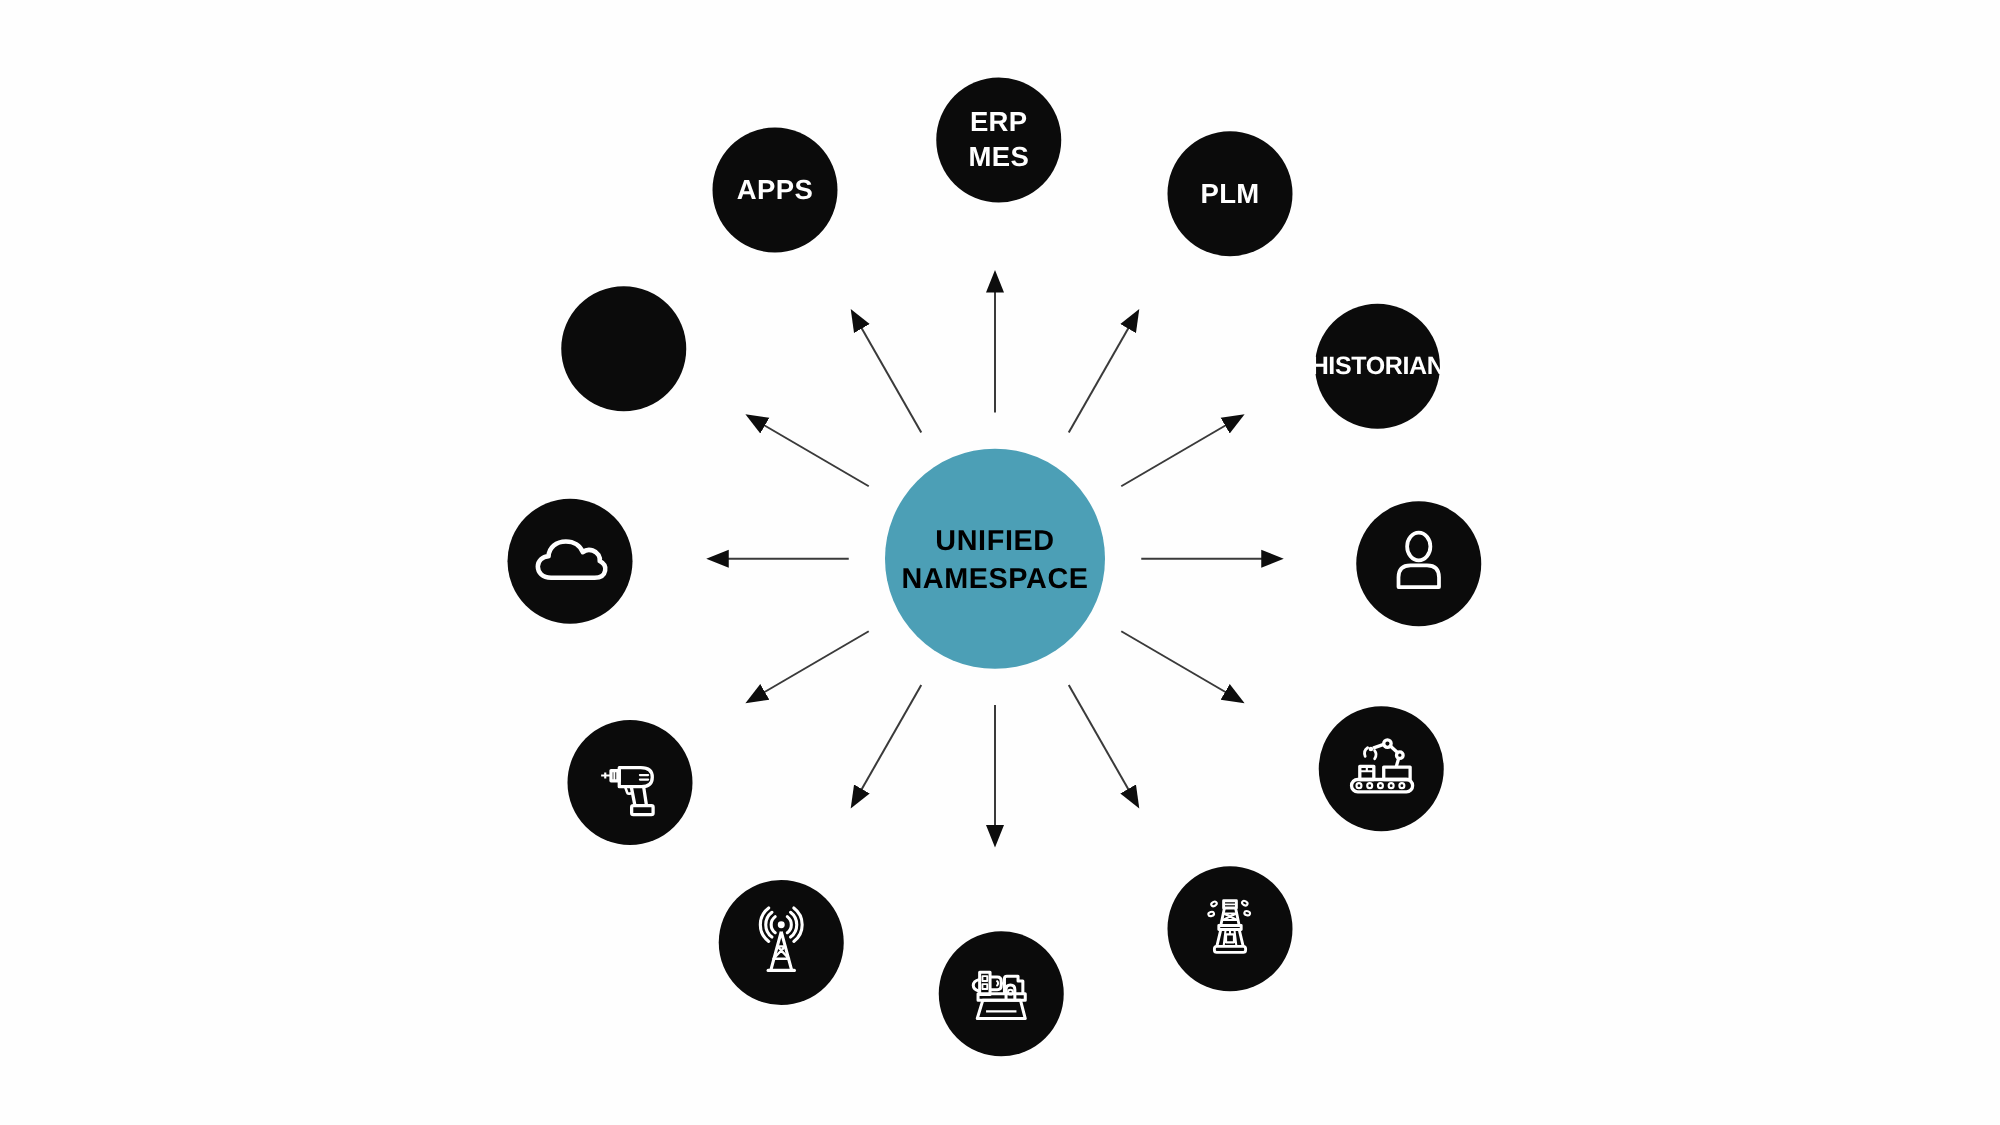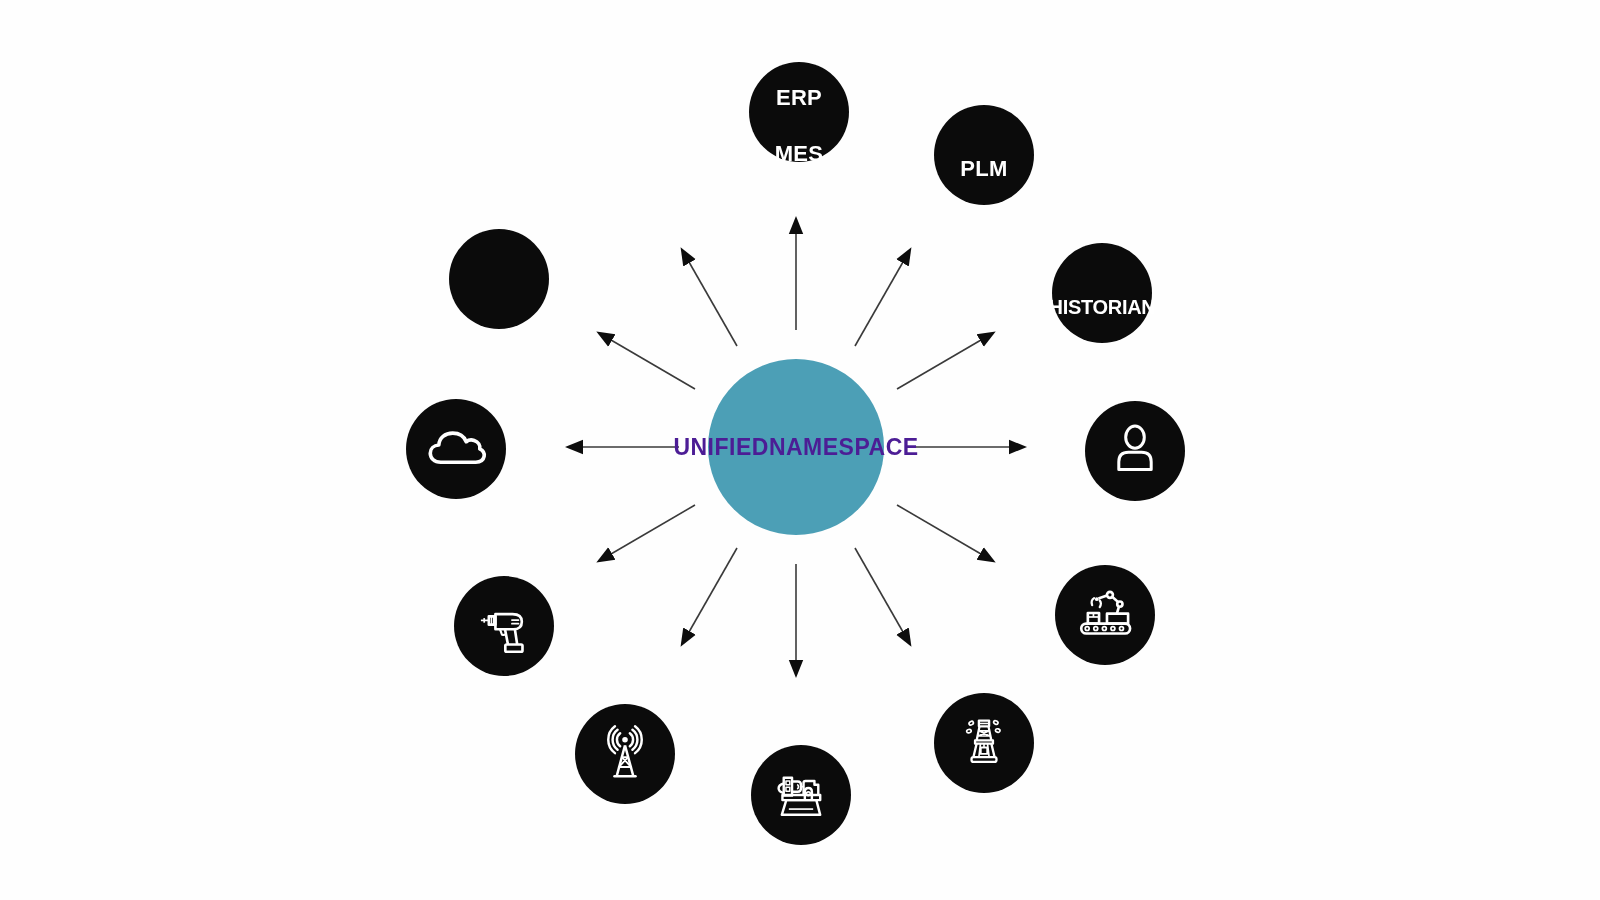--- a/index.html
+++ b/index.html
@@ -4,30 +4,30 @@
 <style>
   html,body{margin:0;padding:0;background:#ffffff;}
   .canvas{
     position:relative;width:1600px;height:900px;background:#fefefe;overflow:hidden;
     font-family:"Liberation Sans","DejaVu Sans",sans-serif;
   }
   .arrows{position:absolute;left:0;top:0;width:1600px;height:900px;}
   .arrows line{stroke:#3a3a3a;stroke-width:1.6;}
   .hub{
     position:absolute;left:708px;top:359px;width:176px;height:176px;border-radius:50%;
-    background:#4C9FB6;display:flex;flex-direction:row;align-items:center;justify-content:center;
-    color:#4c1d95;font-weight:bold;text-align:center;
+    background:#4C9FB6;display:flex;flex-direction:column;align-items:center;justify-content:center;
+    color:#000000;font-weight:bold;text-align:center;
   }
   .hub .line{display:block;font-size:23px;line-height:30px;letter-spacing:0.5px;}
   .node{
     position:absolute;width:100px;height:100px;border-radius:50%;background:#0B0B0B;
     display:flex;flex-direction:column;align-items:center;justify-content:center;
     color:#ffffff;font-weight:bold;text-align:center;
   }
-  .node .line{display:block;font-size:22px;line-height:28px;letter-spacing:0.3px;margin-top:28px;}
+  .node .line{display:block;font-size:22px;line-height:28px;letter-spacing:0.3px;}
   .node.small-label .line{font-size:20px;letter-spacing:-0.3px;}
   .icon{display:block;}
 </style>
 </head>
 <body>
 
 <div class="canvas">
 
   <svg class="arrows" viewBox="0 0 1600 900" xmlns="http://www.w3.org/2000/svg">
     <defs>
@@ -176,14 +176,17 @@
   </div>
 
   <div class="node" style="left:406px;top:399px;">
     <svg class="icon" viewBox="0 0 100 100" width="66" height="66" xmlns="http://www.w3.org/2000/svg">
       <path d="M 27 70 C 16.5 70 11 63.5 11 56.5 C 11 49.5 16.5 44.5 24 44 C 24.5 33 33.5 26 45 26 C 55 26 62.5 31.5 65.5 39 C 68.5 36.5 73 35.5 77.5 37 C 84 39.2 87 44.8 86 49.8 C 91 52.3 93.5 56.8 92.6 61.3 C 91.4 67.4 86 70 80 70 Z" fill="none" stroke="#FFFFFF" stroke-width="5.5" stroke-linejoin="round"></path>
     </svg>
   </div>
 
   <div class="node" style="left:449px;top:229px;"></div>
 
+  <div class="node" style="left:570px;top:102px;">
+    <span class="line">APPS</span>
+  </div>
 
 </div>
 
 </body></html>

